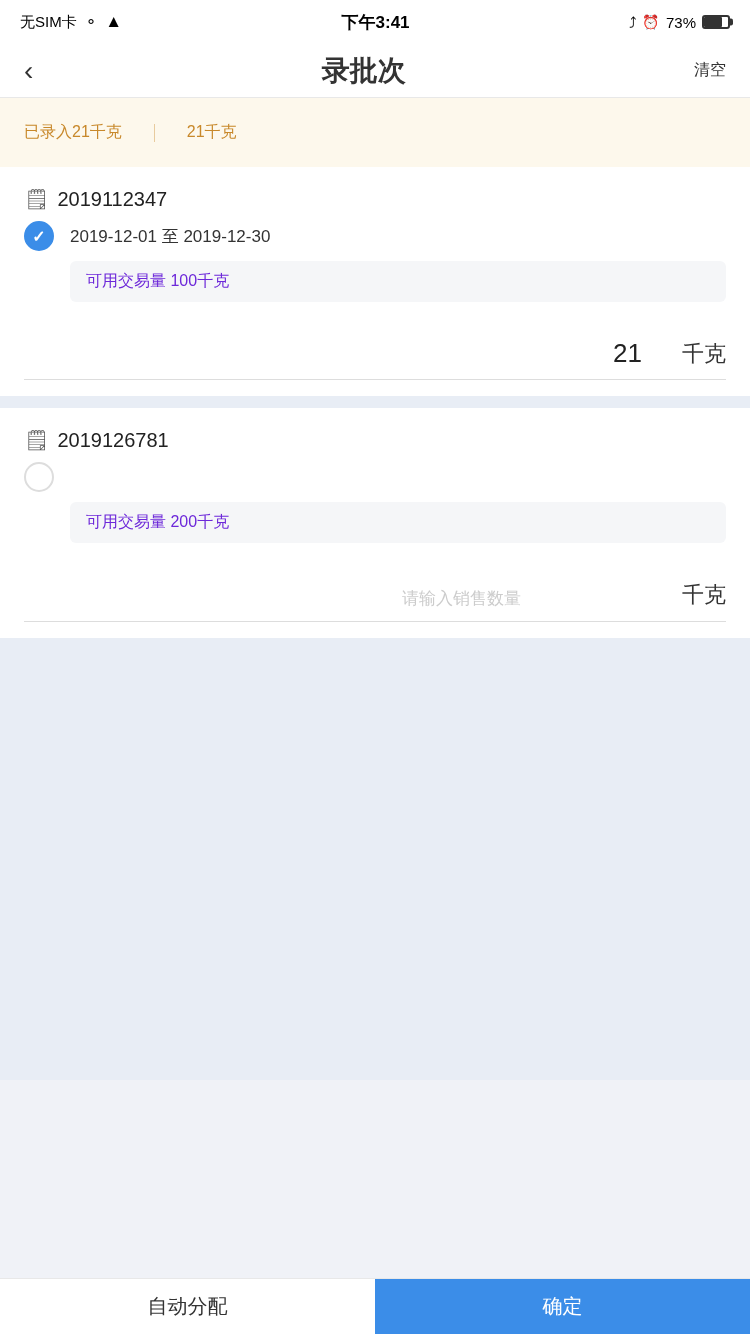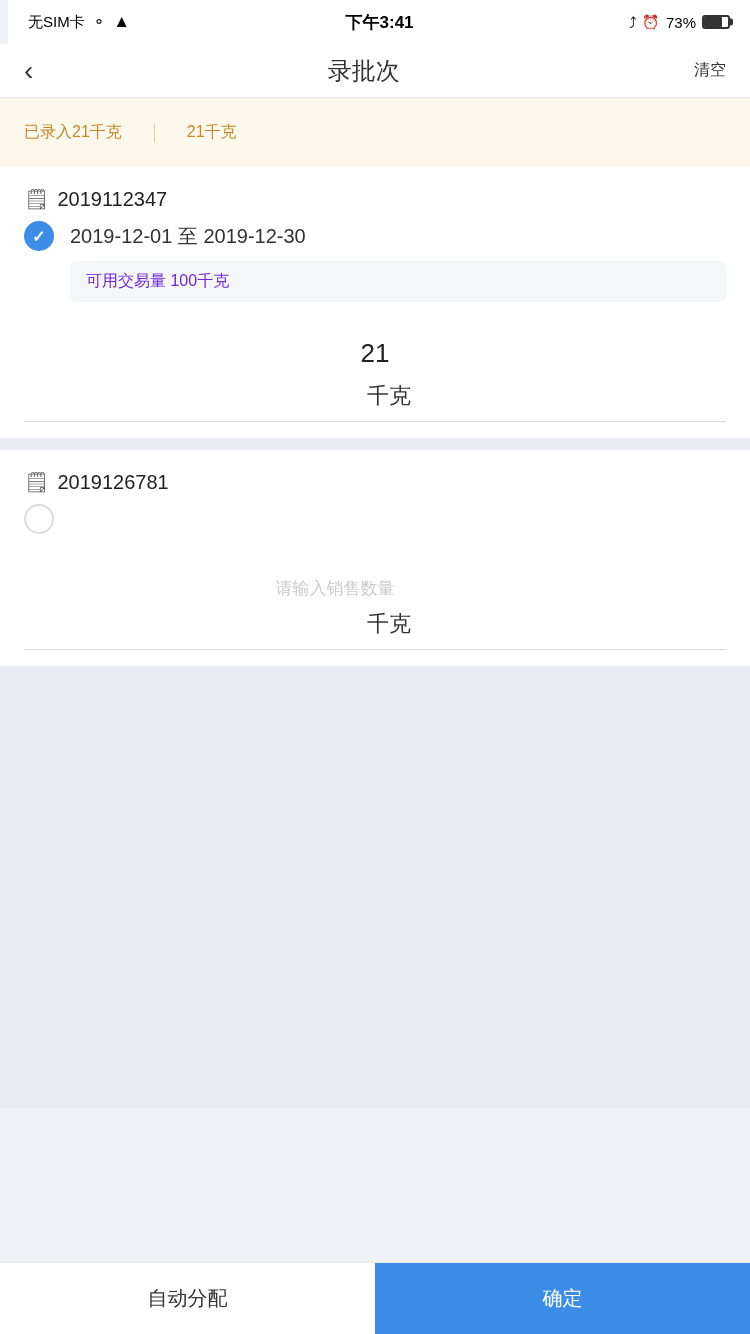--- a/index.html
+++ b/index.html
@@ -16,21 +16,20 @@
     
     .status-bar {
       display: flex;
       justify-content: space-between;
       align-items: center;
       background: #fff;
       height: 44px;
       padding: 0 20px;
       font-size: 15px;
       font-weight: 500;
-      margin-left: 8px;
     }
     .status-left {
       display: flex;
       align-items: center;
       gap: 8px;
     }
     .status-right {
       display: flex;
       align-items: center;
       gap: 6px;
@@ -70,22 +69,22 @@
       height: 54px;
       padding: 0 24px;
       border-bottom: 1px solid #e8e8e8;
     }
     .nav-back {
       font-size: 28px;
       color: #333;
       line-height: 1;
     }
     .nav-title {
-      font-size: 24px;
-      font-weight: 400;
+      font-size: 28px;
+      font-weight: 700;
       color: #333;
     }
     .nav-clear {
       font-size: 16px;
       color: #333;
     }
 
     
     .summary-banner {
       background: #fdf8ec;
@@ -155,49 +154,48 @@
       background: #3b8de8;
       border-color: #3b8de8;
     }
     .radio-circle.checked::after {
       content: '✓';
       color: #fff;
       font-size: 16px;
       font-weight: bold;
     }
     .batch-date {
-      font-size: 20px;
+      font-size: 17px;
       color: #333;
     }
 
     .batch-qty-box {
       background: #f5f6f8;
       border-radius: 6px;
       padding: 10px 16px;
       margin-left: 46px;
       font-size: 16px;
       color: #6d28d9;
     }
 
     
     .input-row {
       display: flex;
       align-items: center;
       justify-content: flex-end;
       padding: 16px 24px 10px 24px;
       gap: 12px;
       background: #fff;
-      flex-direction: column;
     }
     .qty-input {
       border: none;
       outline: none;
-      font-size: 15px;
+      font-size: 28px;
       color: #ec4899;
-      text-align: left;
+      text-align: center;
       background: transparent;
       min-width: 120px;
     }
     .qty-input::placeholder {
       color: #ccc;
       font-size: 17px;
     }
     .qty-value {
       font-size: 26px;
       font-weight: 500;
@@ -228,21 +226,21 @@
       background: #e8edf5;
       min-height: 430px;
     }
 
     
     .footer {
       position: fixed;
       bottom: 0;
       left: 0;
       width: 750px;
-      height: 72px;
+      height: 56px;
       display: flex;
       background: #fff;
       border-top: 1px solid #e8e8e8;
     }
     .footer-auto {
       flex: 1;
       display: flex;
       align-items: center;
       justify-content: center;
       font-size: 20px;
@@ -316,20 +314,21 @@
 
 <div class="card">
   <div class="batch-item">
     <div class="batch-header">
       <span class="doc-icon">🗒</span>
       <span class="batch-number">2019126781</span>
     </div>
     <div class="batch-row">
       <div class="radio-circle"></div>
     </div>
+    <div class="batch-qty-box">可用交易量 200千克</div>
   </div>
 
   <div class="input-row">
     <input class="qty-input" type="text" placeholder="请输入销售数量" style="">
     <span class="unit-label">千克</span>
   </div>
   <div class="input-underline"></div>
   <div style="height:16px; background:#fff;"></div>
 </div>
 

